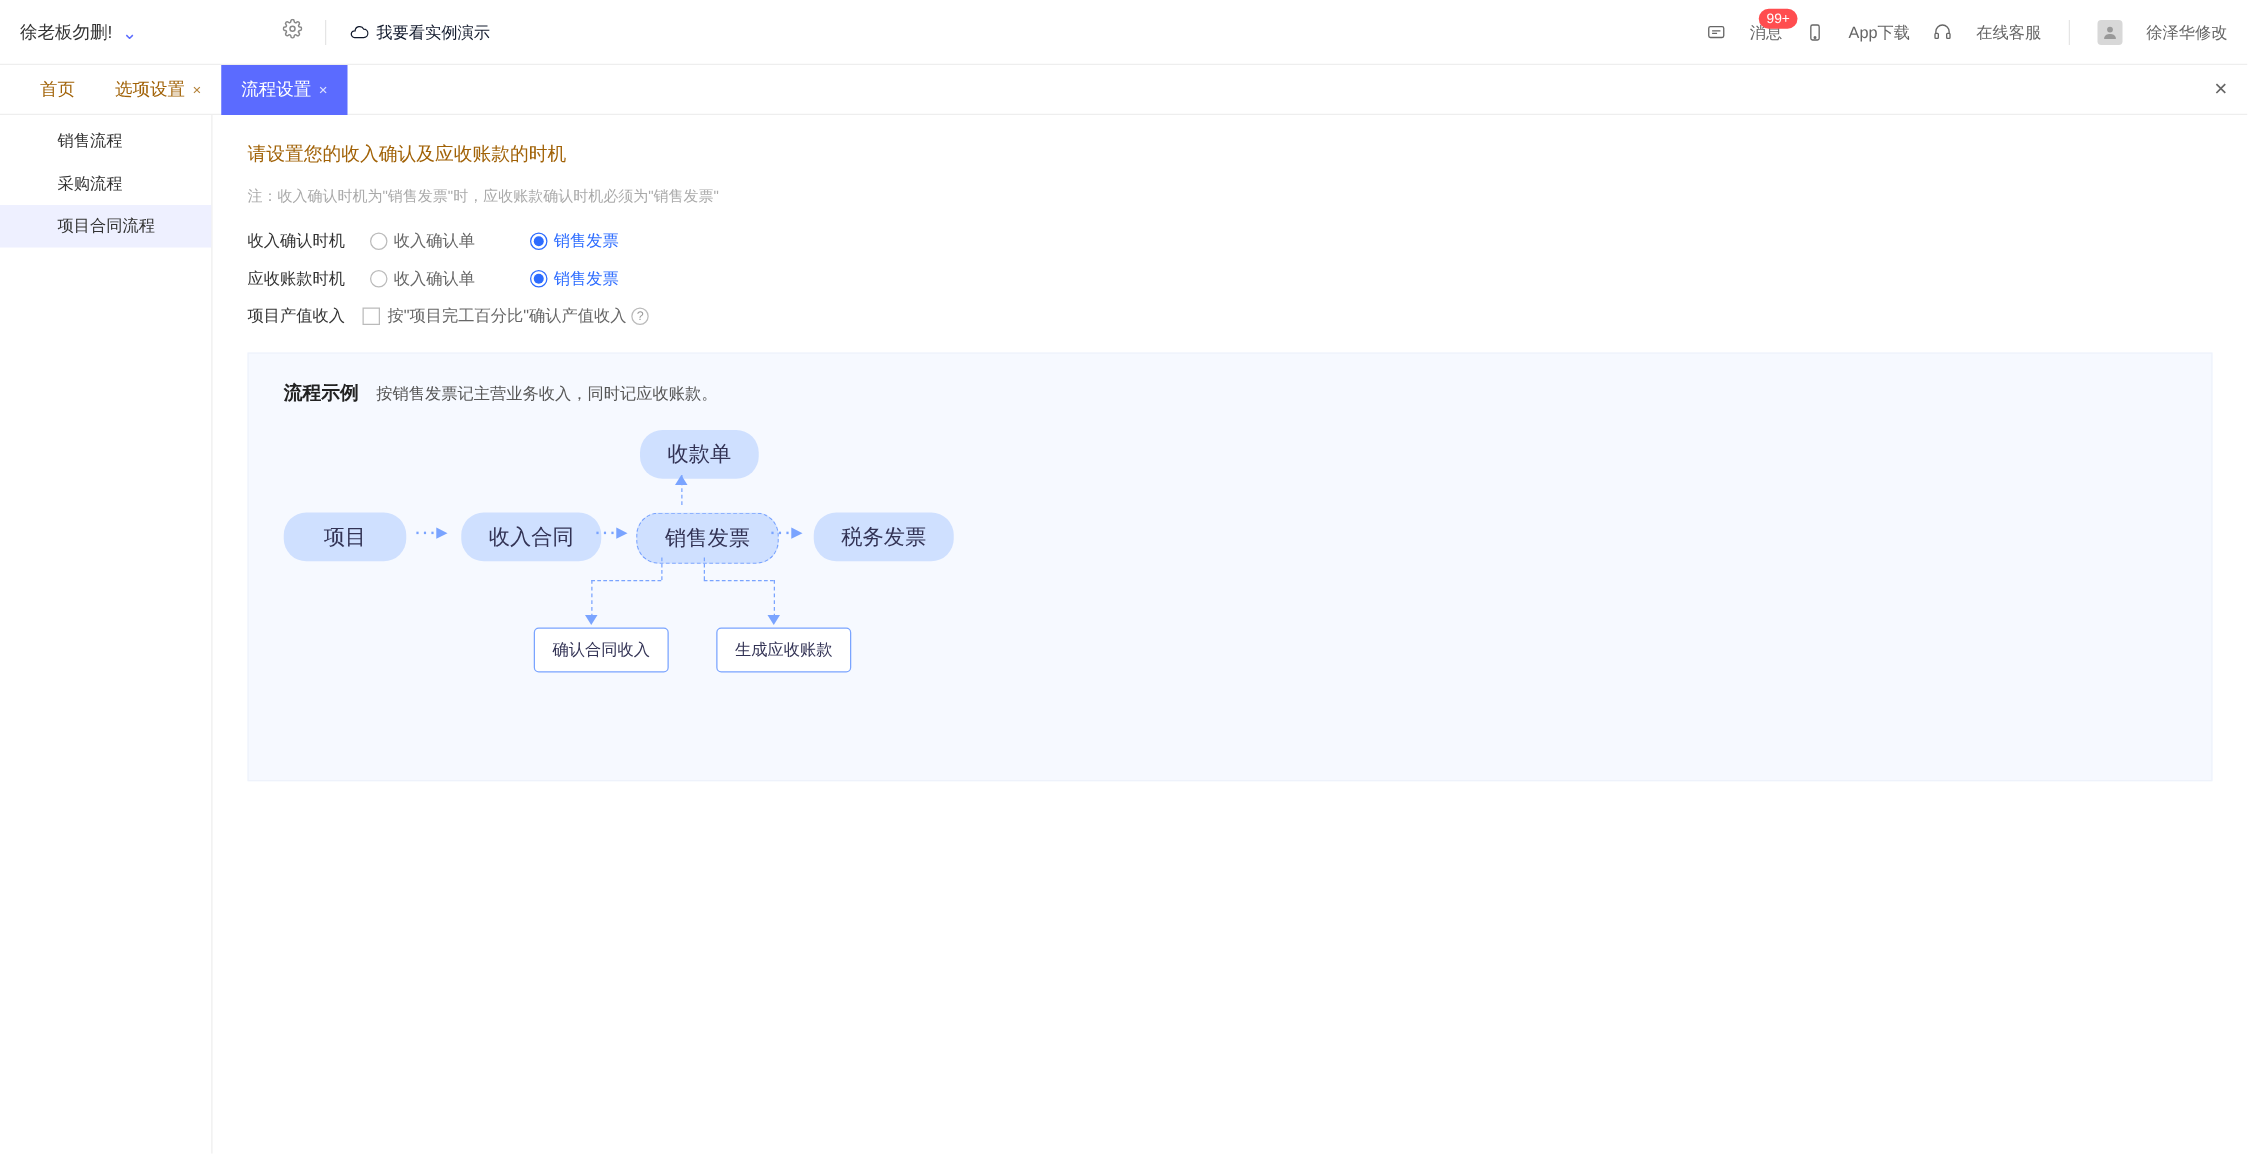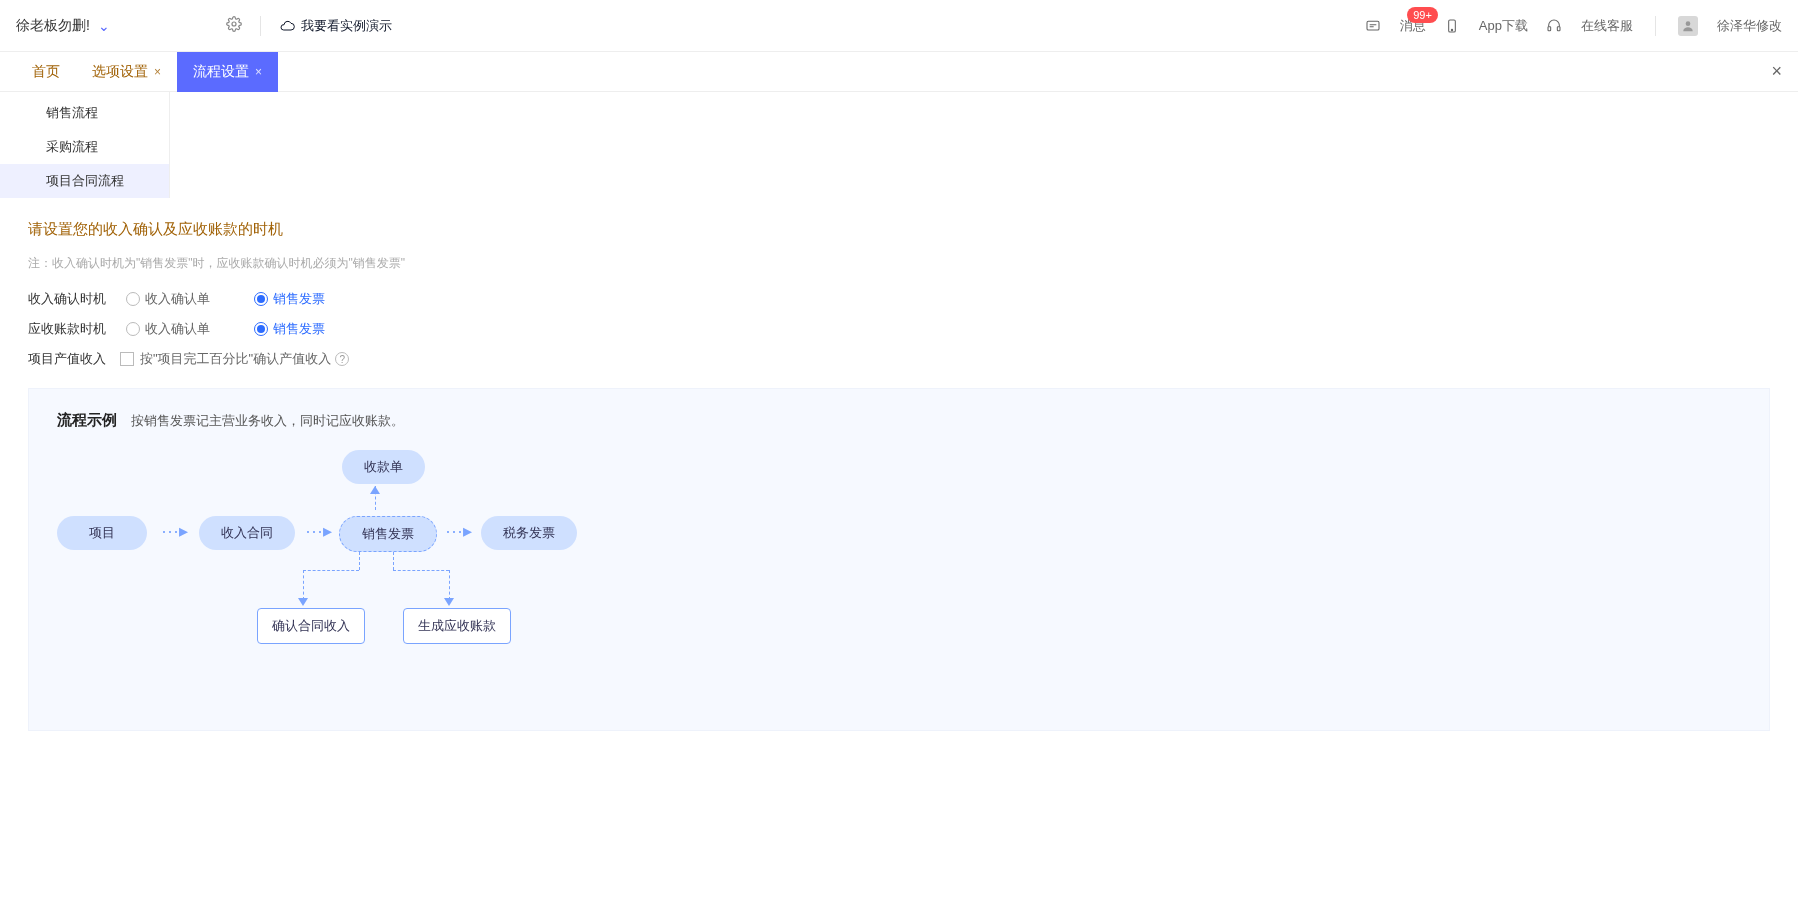--- a/index.html
+++ b/index.html
@@ -14,21 +14,21 @@
 .spacer { flex: 1; }
 .top-actions { display: flex; align-items: center; gap: 18px; }
 .top-action { display: flex; align-items: center; gap: 19px; color: #666; cursor: pointer; font-size: 13px; position: relative; }
 .badge { position: absolute; top: -10px; right: -12px; background: #ff4d4f; color: #fff; border-radius: 10px; font-size: 11px; padding: 0 6px; line-height: 16px; }
 .avatar { width: 20px; height: 20px; background: #d8d8d8; border-radius: 3px; display: inline-flex; align-items: center; justify-content: center; font-size: 12px; color: #999; }
 .tab-bar { height: 40px; display: flex; align-items: center; border-bottom: 1px solid #eee; padding-left: 16px; background: #fff; position: relative; }
 .tab { height: 40px; display: flex; align-items: center; padding: 0 16px; color: #a16207; cursor: pointer; font-size: 14px; }
 .tab.active { background: #5b6bff; color: #fff; }
 .tab .x { margin-left: 6px; font-size: 12px; opacity: .8; }
 .tabbar-close { position: absolute; right: 16px; font-size: 18px; color: #666; cursor: pointer; }
-.layout { display: flex; height: calc(100vh - 92px); flex-direction: column; }
+.layout { display: flex; height: calc(100vh - 92px); }
 .sidebar { width: 170px; border-right: 1px solid #eee; padding-top: 4px; background: #fff; }
 .side-item { padding: 8px 18px 8px 46px; color: #333; font-size: 13px; cursor: pointer; }
 .side-item.active { background: #eef0ff; }
 .content { flex: 1; padding: 22px 28px; overflow-y: auto; }
 .title { font-size: 15px; color: #a16207; font-weight: 500; margin-bottom: 16px; }
 .note { font-size: 12px; color: #aaa; margin-bottom: 18px; }
 .field-row { display: flex; align-items: center; margin-bottom: 12px; font-size: 13px; }
 .field-label { color: #333; min-width: 92px; }
 .radio-group { display: flex; align-items: flex-end; gap: 44px; margin-left: 6px; }
 .radio { display: flex; align-items: center; gap: 5px; cursor: pointer; }
@@ -37,21 +37,21 @@
 .radio.checked .dot::after { content: ""; width: 8px; height: 8px; background: #2d6cff; border-radius: 50%; }
 .radio.checked .txt { color: #2d6cff; }
 .radio .txt { color: #666; }
 .checkbox { width: 14px; height: 14px; border: 1px solid #bbb; display: inline-block; margin-right: 6px; vertical-align: middle; cursor: pointer; }
 .qmark { display:inline-flex; width:14px; height:14px; border:1px solid #bbb; border-radius:50%; align-items:center; justify-content:center; font-size:10px; color:#999; margin-left:4px; }
 .example-box { margin-top: 20px; background: #f6f9ff; border: 1px solid #eef2fb; padding: 22px 28px 60px; }
 .ex-head { display: flex; align-items: center; gap: 14px; margin-bottom: 20px; }
 .ex-title { font-weight: 600; color: #222; font-size: 15px; }
 .ex-sub { color: #555; font-size: 13px; }
 .diagram { position: relative; width: 560px; height: 220px; }
-.node { position: absolute; border-radius: 18px; padding: 8px 22px; font-size: 13px; color: #335; text-align: center; }
+.node { position: absolute; border-radius: 18px; padding: 8px 22px; font-size: 17px; color: #335; text-align: center; }
 .pill { background: #cfe0ff; }
 .dashpill { border: 1px dashed #7aa4ff; }
 .rect { border: 1px solid #7aa4ff; border-radius: 4px; background: #fff; font-size: 13px; padding: 8px 14px; }
 .arrow { position: absolute; color: #7aa4ff; font-size: 18px; }
 .dash-h { position: absolute; border-top: 1.5px dashed #7aa4ff; }
 .dash-v { position: absolute; border-left: 1.5px dashed #7aa4ff; }
 .ah-down { position: absolute; width: 0; height: 0; border-left: 5px solid transparent; border-right: 5px solid transparent; border-top: 8px solid #7aa4ff; }
 .ah-up { position: absolute; width: 0; height: 0; border-left: 5px solid transparent; border-right: 5px solid transparent; border-bottom: 8px solid #7aa4ff; }
 svg.icon { width: 16px; height: 16px; flex-shrink: 0; }
 </style>

